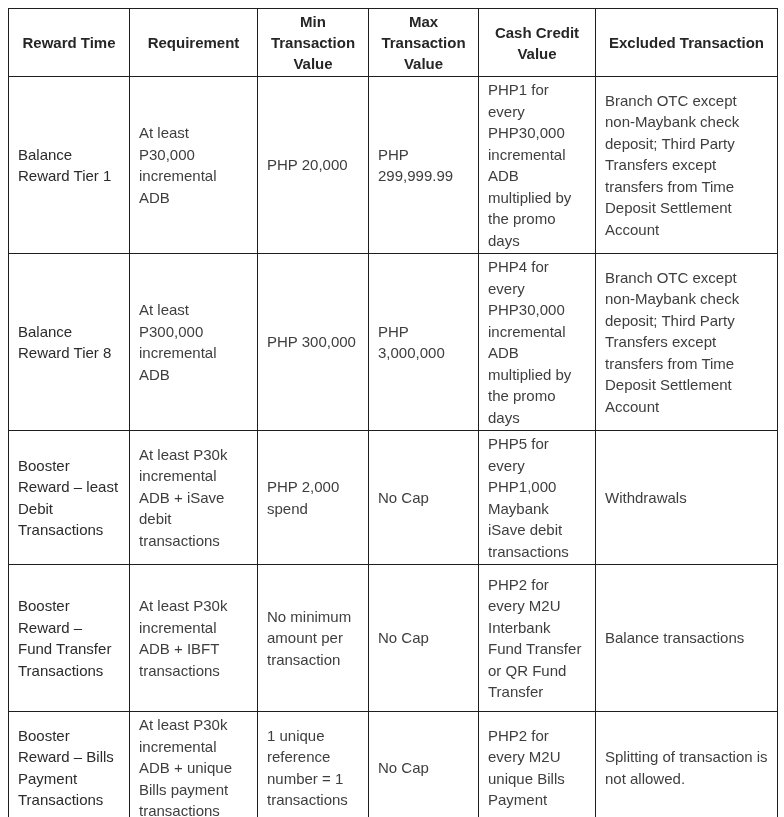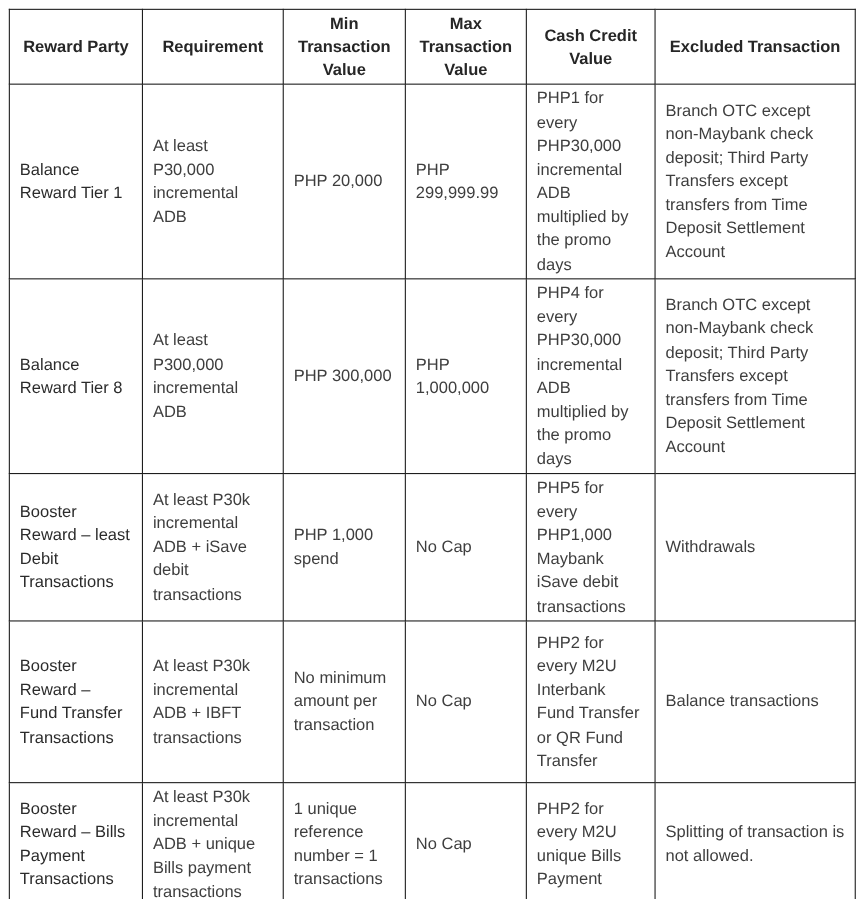--- a/index.html
+++ b/index.html
@@ -75,49 +75,49 @@
     <colgroup>
       <col class="c0">
         <col class="c1">
         <col class="c2">
         <col class="c3">
         <col class="c4">
         <col class="c5">
     </colgroup>
     <thead>
       <tr>
-        <th>Reward Party</th>
+        <th>Reward Time</th>
         <th>Requirement</th>
         <th>Min Transaction Value</th>
         <th>Max Transaction Value</th>
         <th>Cash Credit Value</th>
         <th>Excluded Transaction</th>
       </tr>
     </thead>
     <tbody>
       <tr class="r0">
         <td class="name">Balance Reward Tier 1</td>
         <td>At least P30,000 incremental ADB</td>
         <td>PHP 20,000</td>
         <td>PHP 299,999.99</td>
         <td>PHP1 for every PHP30,000 incremental ADB multiplied by the promo days</td>
         <td>Branch OTC except non-Maybank check deposit; Third Party Transfers except transfers from Time Deposit Settlement Account</td>
       </tr>
       <tr class="r1">
         <td class="name">Balance Reward Tier 8</td>
         <td>At least P300,000 incremental ADB</td>
         <td>PHP 300,000</td>
-        <td>PHP 1,000,000</td>
+        <td>PHP 3,000,000</td>
         <td>PHP4 for every PHP30,000 incremental ADB multiplied by the promo days</td>
         <td>Branch OTC except non-Maybank check deposit; Third Party Transfers except transfers from Time Deposit Settlement Account</td>
       </tr>
       <tr class="r2">
         <td class="name">Booster Reward – least Debit Transactions</td>
         <td>At least P30k incremental ADB + iSave debit transactions</td>
-        <td>PHP 1,000 spend</td>
+        <td>PHP 2,000 spend</td>
         <td>No Cap</td>
         <td>PHP5 for every PHP1,000 Maybank iSave debit transactions</td>
         <td>Withdrawals</td>
       </tr>
       <tr class="r3">
         <td class="name">Booster Reward – Fund Transfer Transactions</td>
         <td>At least P30k incremental ADB + IBFT transactions</td>
         <td>No minimum amount per transaction</td>
         <td>No Cap</td>
         <td>PHP2 for every M2U Interbank Fund Transfer or QR Fund Transfer</td>

